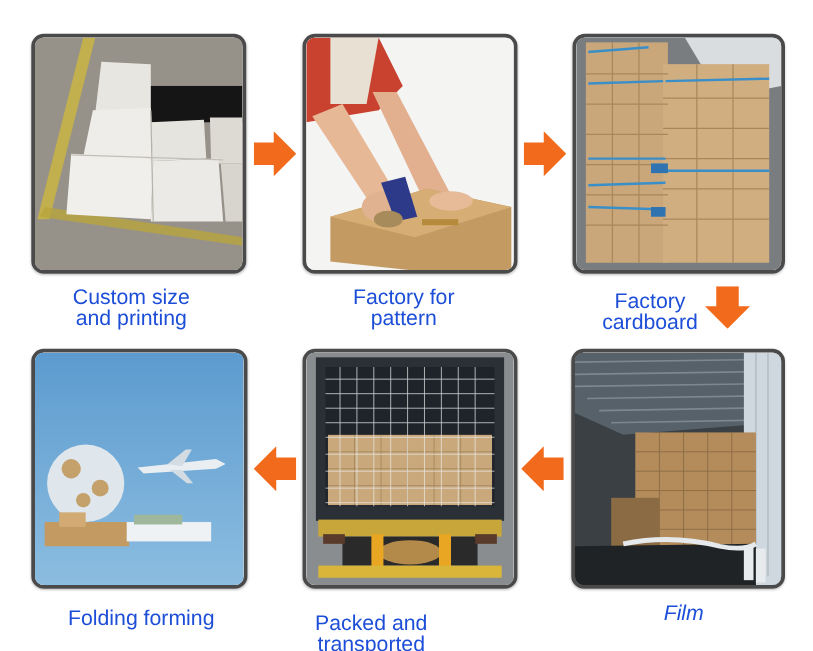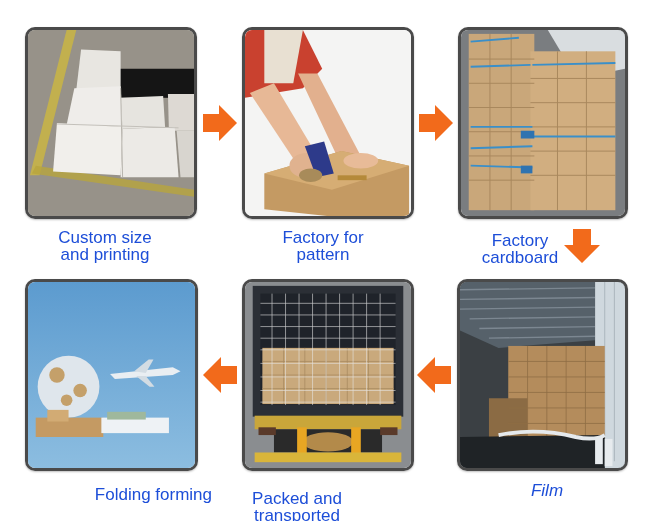--- a/index.html
+++ b/index.html
@@ -131,21 +131,21 @@
     <circle cx="40" cy="122" r="6" fill="#c4a06a"></circle>
     <rect x="8" y="140" width="70" height="20" fill="#c49a63"></rect>
     <rect x="20" y="132" width="22" height="12" fill="#d2ab74"></rect>
     <rect x="76" y="140" width="70" height="16" fill="#eef2f5"></rect>
     <rect x="82" y="134" width="40" height="8" fill="#9fb89c"></rect>
     <path d="M85,95 L150,88 L158,92 L150,96 L90,100 Z" fill="#e9eef2"></path>
     <path d="M110,92 L125,80 L130,80 L122,94 Z" fill="#d3dce3"></path>
     <path d="M112,97 L126,108 L131,108 L122,97 Z" fill="#d3dce3"></path>
   </svg>
 </div>
-<div class="label" style="left:42px; top:486px;text-align:right;">
+<div class="label" style="left:28px; top:486px;">
   <div>Folding forming</div>
 </div>
 
 <div class="arrow" style="left:203px; top:357px;">
   <svg width="34" height="36" viewBox="0 0 34 36">
       <polygon points="34,9 18,9 18,0 0,18 18,36 18,27 34,27" fill="#f26a1b"></polygon>
     </svg>
 </div>
 
 <div class="frame" style="left:242px; top:279px; width:172px; height:192px;">

